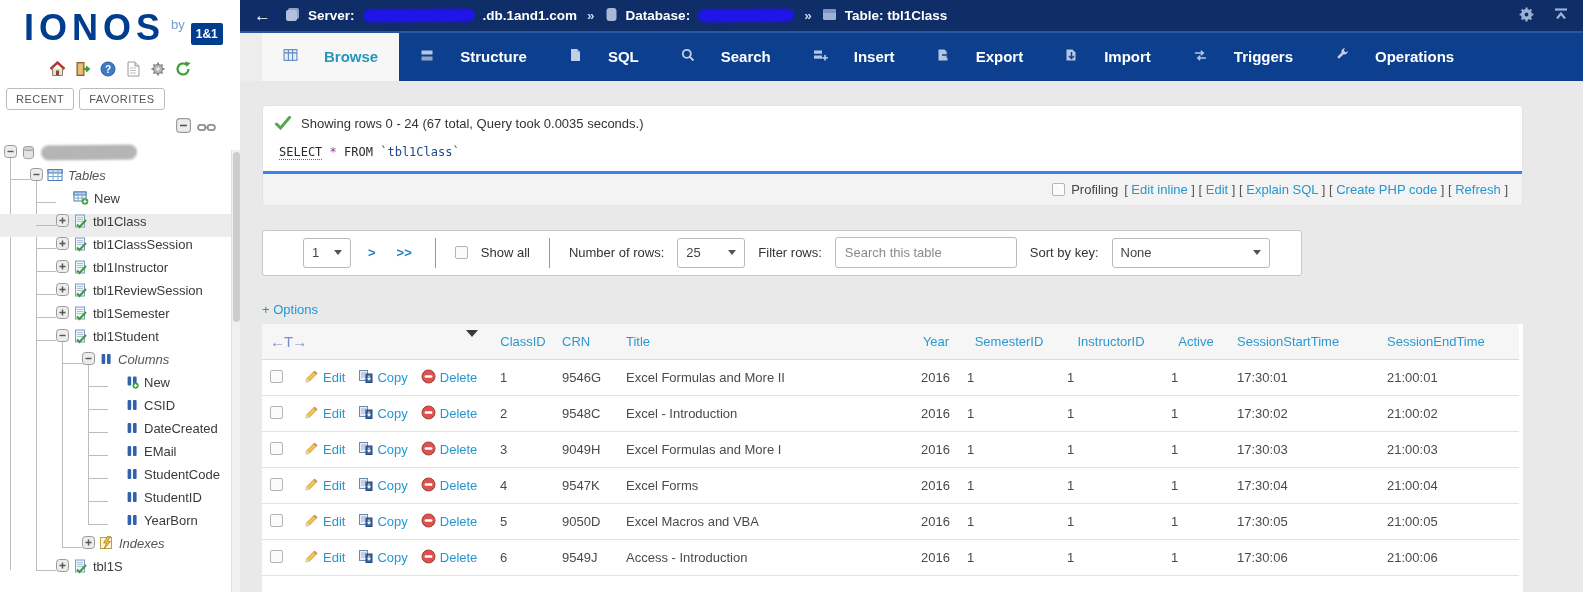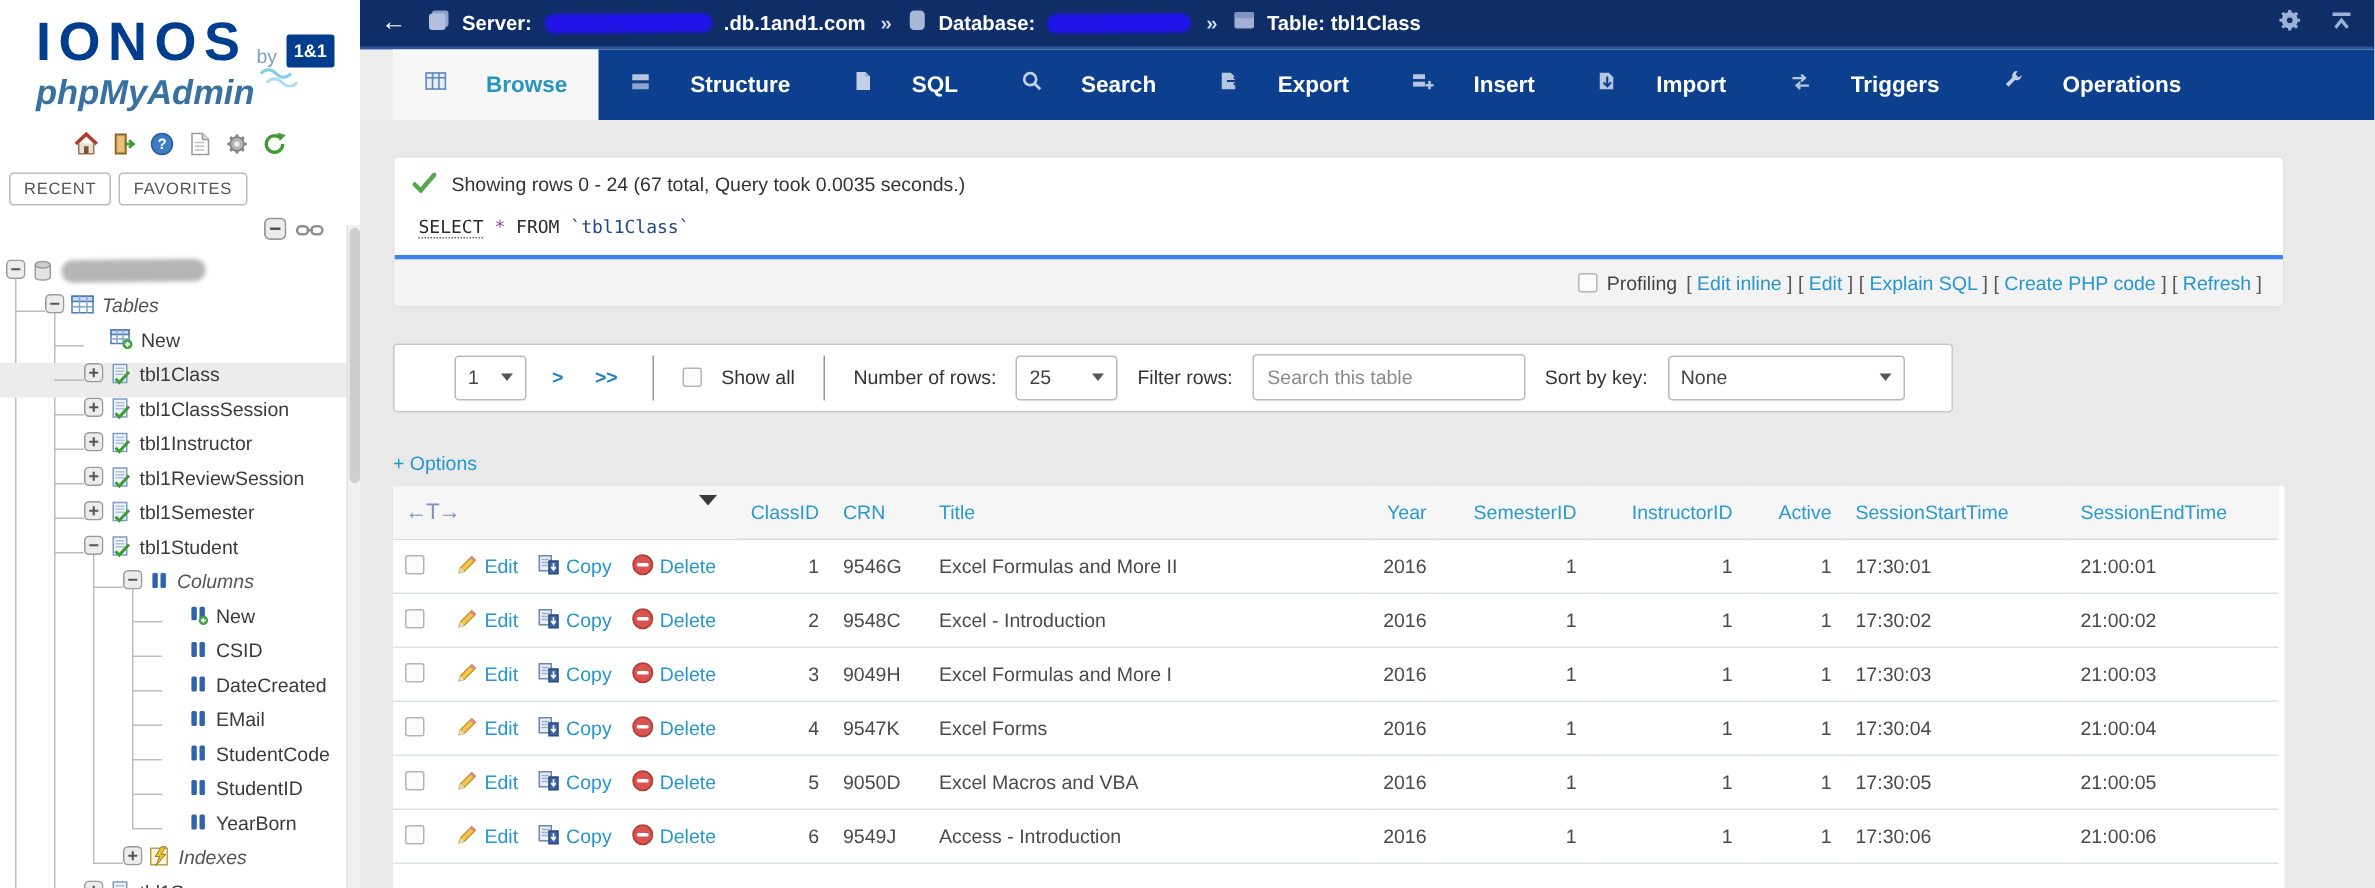--- a/index.html
+++ b/index.html
@@ -9,21 +9,21 @@
   *{box-sizing:border-box; margin:0; padding:0;}
   html,body{width:1583px;height:592px;overflow:hidden;}
   body{font-family:"Liberation Sans","DejaVu Sans",sans-serif;background:var(--pagebg);}
   .app{display:flex;width:1583px;height:592px;}
 
   
   .sidebar{width:240px;min-width:240px;background:#fff;position:relative;overflow:hidden;}
   .logo{padding:10px 0 0 24px;}
   .brand-row{display:flex;align-items:flex-end;gap:6px;}
   .brand{font-size:36px;font-weight:700;letter-spacing:5px;color:var(--brand);line-height:1;}
-  .by{font-size:13px;color:#7b9cc9;padding-bottom:1px;}
+  .by{font-size:13px;color:#7b9cc9;padding-bottom:14px;}
   .badge{background:var(--brand);color:#fff;font-size:12px;font-weight:700;padding:4px 5px;border-radius:2px;margin-bottom:1px;}
   .product-row{display:flex;align-items:flex-start;gap:2px;margin-top:4px;}
   .product{font-size:23px;font-weight:700;font-style:italic;color:#38719f;line-height:1;}
   .waves{margin-top:-6px;}
   .side-icons{display:flex;gap:7px;justify-content:center;margin-top:14px;}
   .side-icons .sic{width:18px;height:18px;display:flex;align-items:center;justify-content:center;cursor:pointer;}
   .side-btns{display:flex;gap:5px;margin:10px 0 0 6px;}
   .sbtn{border:1px solid #bbb;border-radius:3px;background:#fff;color:#555;font-size:11px;padding:4px 9px;letter-spacing:.5px;}
   .side-mini{display:flex;gap:6px;justify-content:flex-end;margin:8px 24px 0 0;align-items:center;}
   .tree{position:relative;margin-top:8px;height:440px;font-size:13px;color:#3a3a3a;}
@@ -77,46 +77,37 @@
   .filter-input{width:182px;height:31px;border:1px solid #bbb;border-radius:3px;padding:0 9px;font-size:13px;color:#333;font-family:inherit;}
   .filter-input::placeholder{color:#8a8a8a;}
 
   .options-link{display:inline-block;margin-top:26px;color:var(--link);font-size:13px;text-decoration:none;cursor:pointer;}
 
   .grid-wrap{width:1261px;margin-top:6px;background:#fff;padding-bottom:16px;}
   table.grid{border-collapse:collapse;table-layout:fixed;width:1257px;font-size:13px;}
   .grid th{height:36px;background:#f6f6f6;border-bottom:1px solid #d4dcdf;font-weight:400;padding:0 8px;}
   .grid th a{color:#2a99d2;text-decoration:none;cursor:pointer;}
   .grid td{height:36px;border-bottom:1px solid var(--rowline);color:#4a4a4a;padding:0 8px;overflow:hidden;white-space:nowrap;}
-  .al{text-align:left}.ar{text-align:right}
+  .al{text-align:left}.ar{}
   .sel-head{position:relative;}
   .transpose{color:#7c8ecb;font-size:15px;letter-spacing:-1px;}
   .sortcaret{position:absolute;right:14px;top:6px;width:0;height:0;border-left:6px solid transparent;border-right:6px solid transparent;border-top:7px solid #3a3a3a;}
   .act{color:var(--link);text-decoration:none;display:inline-flex;align-items:center;gap:4px;margin-right:13px;cursor:pointer;}
 </style>
 </head>
 <body>
 
 <div class="app">
 
   <aside class="sidebar">
     <div class="logo">
       <div class="brand-row">
         <span class="brand">IONOS</span>
         <span class="by">by</span>
         <span class="badge">1&amp;1</span>
-      </div>
-      <div class="product-row">
-        <span class="product">phpMyAdmin</span>
-        <span class="waves">
-          <svg width="30" height="14" viewBox="0 0 30 14">
-              <path d="M2 5 q5 -5 10 0 t10 0" stroke="#7fcbe8" fill="none" stroke-width="2"></path>
-              <path d="M6 11 q5 -5 10 0 t10 0" stroke="#a8dcf0" fill="none" stroke-width="2"></path>
-            </svg>
-        </span>
       </div>
     </div>
     <div class="side-icons" id="side-icons">
         <span class="sic">
           <svg width="17" height="16" viewBox="0 0 17 16">
             <path d="M1.5 8L8.5 1.5 15.5 8" fill="none" stroke="#b03a2e" stroke-width="2.4"></path>
             <path d="M3.5 7.5v7h10v-7" fill="#e8e0d0" stroke="#8d7b66"></path>
             <rect x="7" y="9.5" width="3" height="5" fill="#7a5230"></rect>
           </svg>
         </span>
@@ -502,33 +493,33 @@
             <span>SQL</span>
           </div>
           <div class="tab">
             <span><svg width="14" height="14" viewBox="0 0 14 14">
                 <circle cx="5.8" cy="5.8" r="4" fill="none" stroke="#c3cfe6" stroke-width="1.8"></circle>
                 <path d="M8.8 8.8l3.7 3.7" stroke="#c3cfe6" stroke-width="1.9"></path>
               </svg></span>
             <span>Search</span>
           </div>
           <div class="tab">
-            <span><svg width="13" height="14" viewBox="0 0 13 14">
-                <path d="M1.5 1.5h6l3 3V12.5h-9z" fill="#b6c5e0"></path>
-                <path d="M5 7h7M9.5 4.5L12.5 7l-3 2.5" fill="none" stroke="#0c408e" stroke-width="1.4"></path>
-              </svg></span>
-            <span>Export</span>
-          </div>
-          <div class="tab">
             <span><svg width="15" height="13" viewBox="0 0 15 13">
                 <rect x="1" y="1.5" width="8" height="3.2" fill="#b6c5e0"></rect>
                 <rect x="1" y="6.5" width="8" height="3.2" fill="#b6c5e0"></rect>
                 <path d="M12 6v5.5M9.3 8.8h5.4" stroke="#b6c5e0" stroke-width="1.7"></path>
               </svg></span>
             <span>Insert</span>
+          </div>
+          <div class="tab">
+            <span><svg width="13" height="14" viewBox="0 0 13 14">
+                <path d="M1.5 1.5h6l3 3V12.5h-9z" fill="#b6c5e0"></path>
+                <path d="M5 7h7M9.5 4.5L12.5 7l-3 2.5" fill="none" stroke="#0c408e" stroke-width="1.4"></path>
+              </svg></span>
+            <span>Export</span>
           </div>
           <div class="tab">
             <span><svg width="13" height="14" viewBox="0 0 13 14">
                 <path d="M1.5 1.5h6l3 3V12.5h-9z" fill="#b6c5e0"></path>
                 <path d="M6.5 4v6M4 8l2.5 2.5L9 8" fill="none" stroke="#0c408e" stroke-width="1.4"></path>
               </svg></span>
             <span>Import</span>
           </div>
           <div class="tab">
             <span><svg width="15" height="13" viewBox="0 0 15 13">

